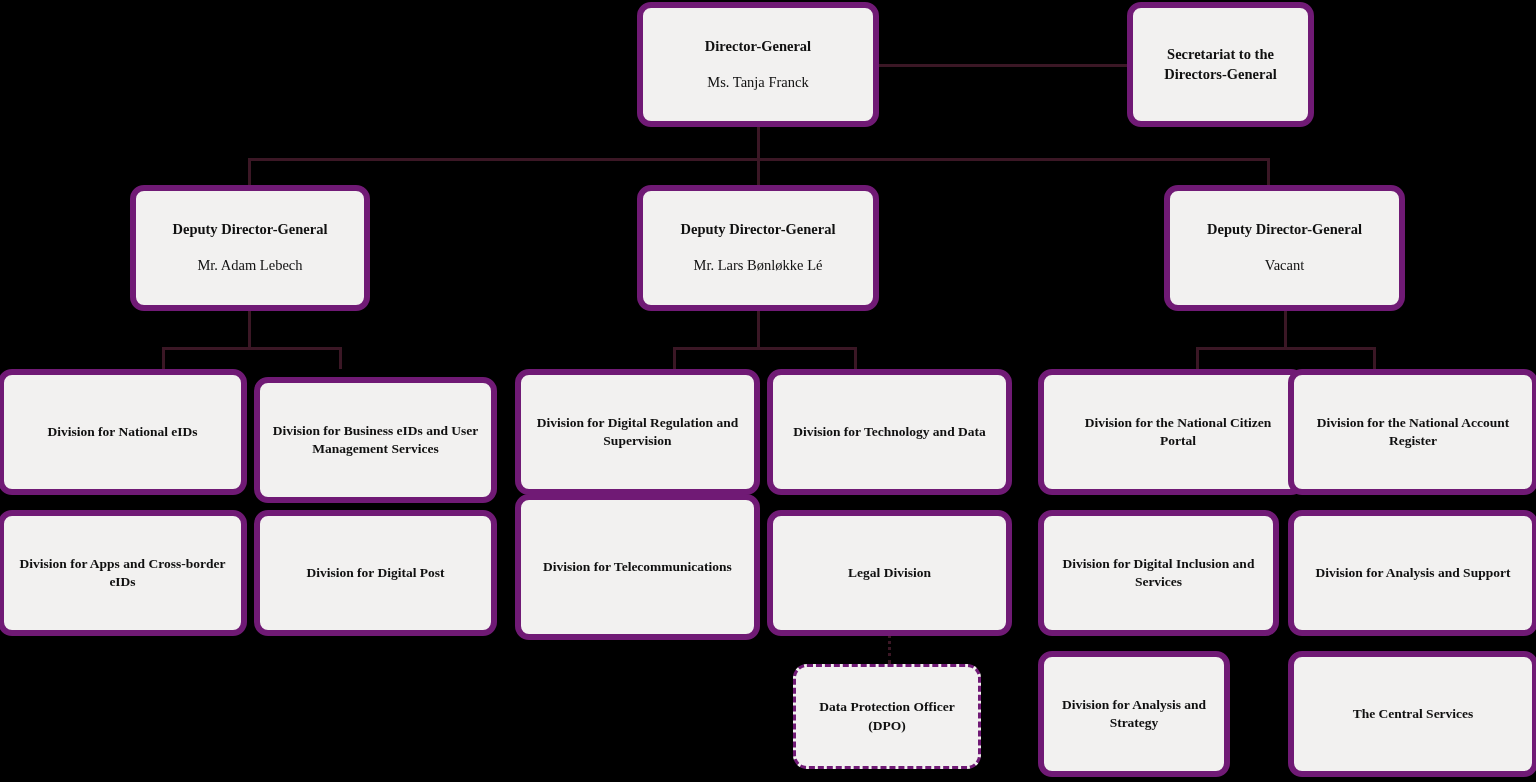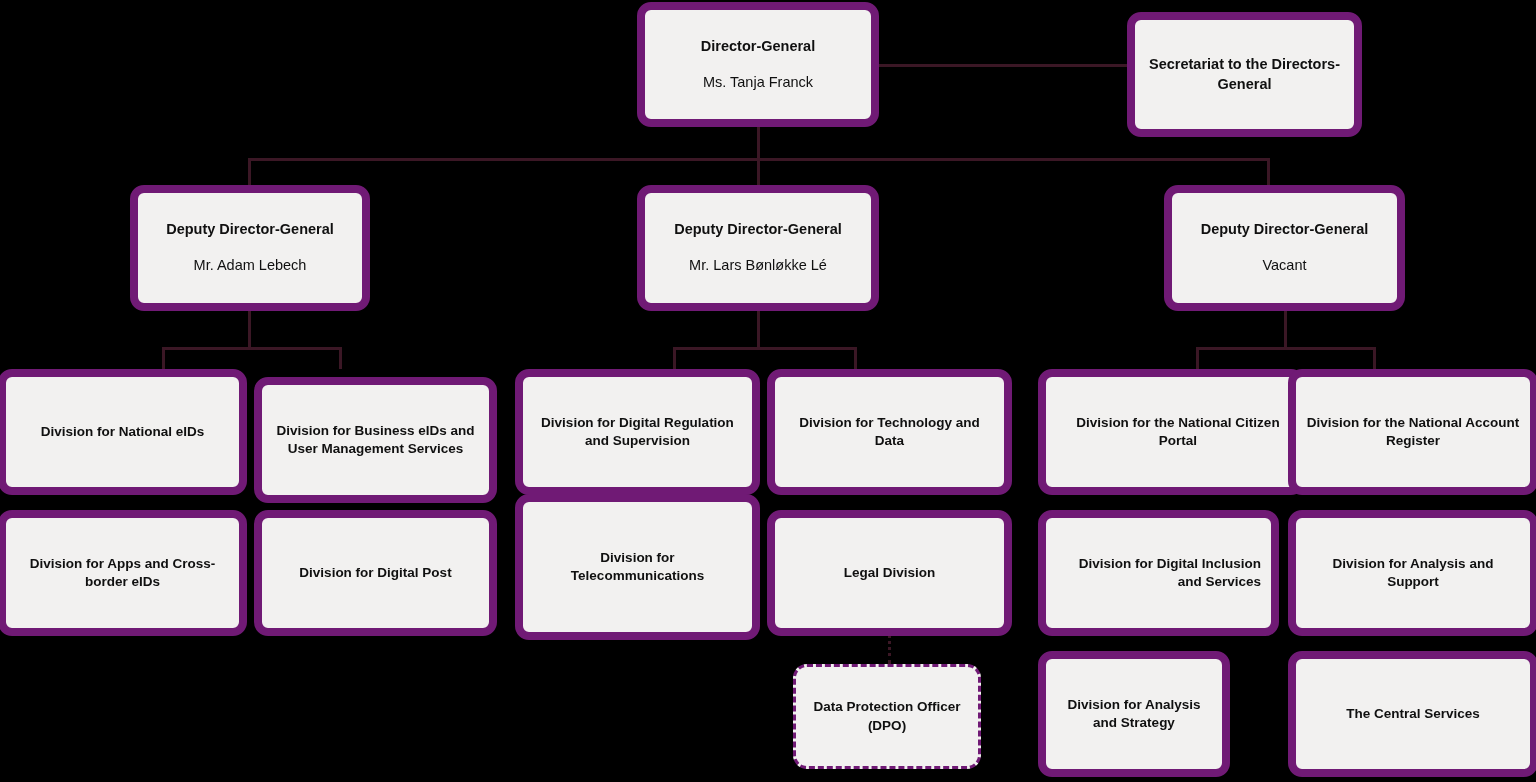--- a/index.html
+++ b/index.html
@@ -12,29 +12,30 @@
     width: 1536px;
     height: 782px;
     background: #000000;
     font-family: "Liberation Sans", sans-serif;
     overflow: hidden;
   }
   .node {
     position: absolute;
     box-sizing: border-box;
     background: #f2f1f0;
-    border: 8px solid #701a75;
+    border: 6px solid #701a75;
     border-radius: 14px;
     display: flex;
     flex-direction: column;
     align-items: center;
     justify-content: center;
     text-align: center;
     color: #101010;
     padding: 6px 10px;
+    font-family: Liberation Serif, serif;
   }
   .node .title {
     font-weight: bold;
     font-size: 14.5px;
     line-height: 1.35;
   }
   .node .sub {
     font-weight: normal;
     font-size: 14.5px;
     line-height: 1.35;
@@ -87,21 +88,21 @@
   <div class="conn v" style="left:1196px; top:347px; height:22px;"></div>
   <div class="conn v" style="left:1373px; top:347px; height:22px;"></div>
 
   <div class="conn dotted-v" style="left:888px; top:634px; height:30px;"></div>
 
   <div class="node" style="left:637px; top:2px; width:242px; height:125px;">
     <div class="title">Director-General</div>
     <div class="sub">Ms. Tanja Franck</div>
   </div>
 
-  <div class="node" style="left:1127px; top:12px; width:235px; height:125px;">
+  <div class="node" style="left:1127px; top:2px; width:187px; height:125px;">
     <div class="title">Secretariat to the Directors-General</div>
   </div>
 
   <div class="node" style="left:130px; top:185px; width:240px; height:126px;">
     <div class="title">Deputy Director-General</div>
     <div class="sub">Mr. Adam Lebech</div>
   </div>
 
   <div class="node" style="left:637px; top:185px; width:242px; height:126px;">
     <div class="title">Deputy Director-General</div>
@@ -146,21 +147,21 @@
   </div>
 
   <div class="node small" style="left:515px; top:494px; width:245px; height:146px;">
     <div class="title">Division for Telecommunications</div>
   </div>
 
   <div class="node small" style="left:767px; top:510px; width:245px; height:126px;">
     <div class="title">Legal Division</div>
   </div>
 
-  <div class="node small" style="left:1038px; top:510px; width:241px; height:126px;text-align:right;">
+  <div class="node small" style="left:1038px; top:510px; width:241px; height:126px;">
     <div class="title">Division for Digital Inclusion and Services</div>
   </div>
 
   <div class="node small" style="left:1288px; top:510px; width:250px; height:126px;">
     <div class="title">Division for Analysis and Support</div>
   </div>
 
   <div class="node small" style="left:1038px; top:651px; width:192px; height:126px;">
     <div class="title">Division for Analysis and Strategy</div>
   </div>

